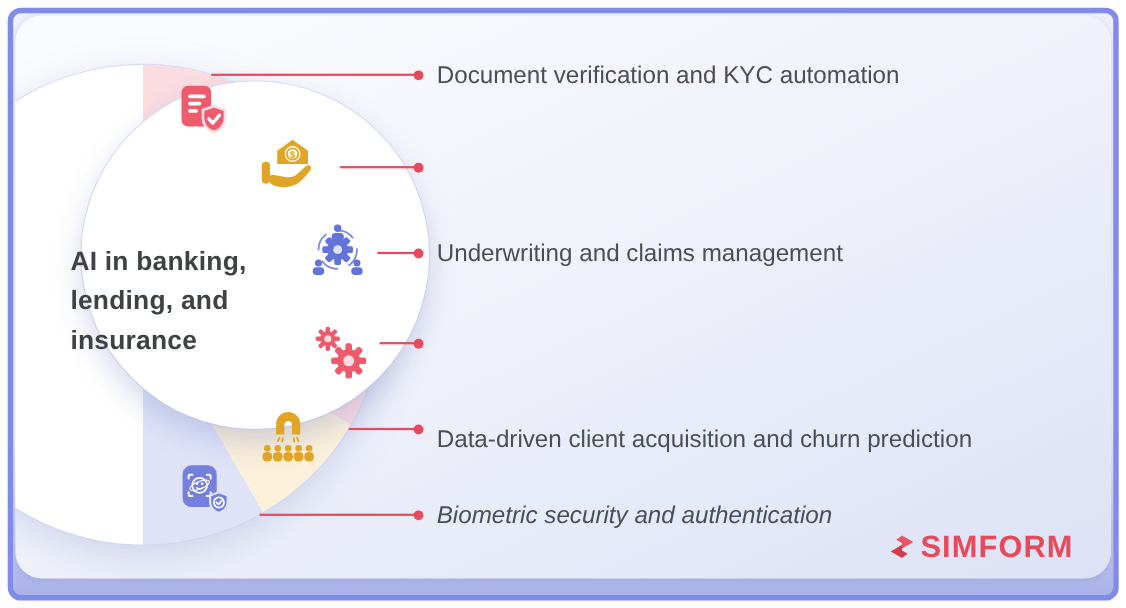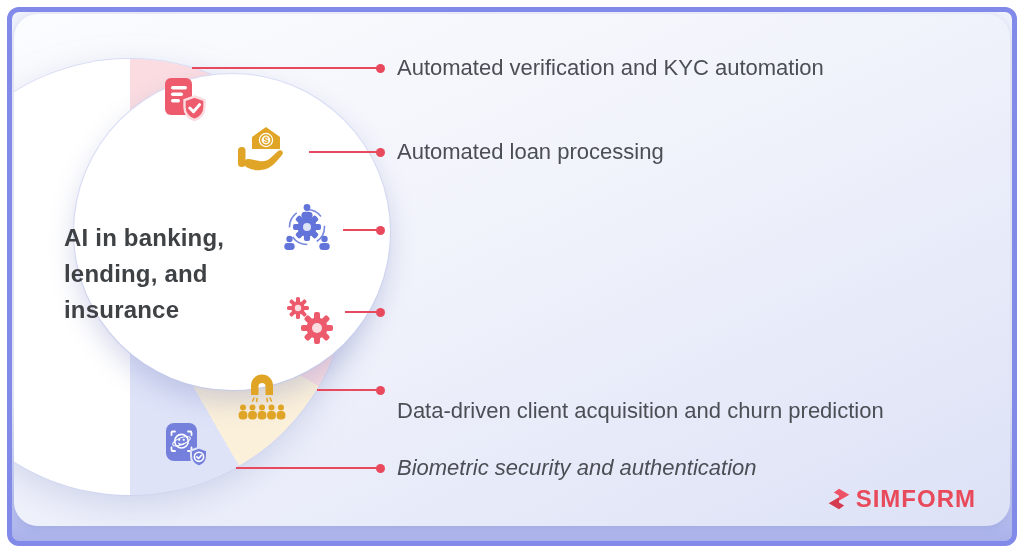--- a/index.html
+++ b/index.html
@@ -47,26 +47,26 @@
   .connector{position:absolute;height:2px;background:#e8495c;}
   .dot{position:absolute;left:362px;width:9px;height:9px;border-radius:50%;background:#e8495c;}
   .item-label{
     position:absolute;left:383px;font-size:22px;line-height:26px;color:#4b4e54;
     white-space:nowrap;
   }
   .c1{top:53px;left:178px;width:186px;} .c2{top:137px;left:295px;width:69px;}
   .c3{top:215px;left:329px;width:35px;} .c4{top:297px;left:331px;width:33px;}
   .c5{top:375px;left:303px;width:61px;} .c6{top:453px;left:222px;width:142px;}
   .p1{top:50px;} .p2{top:134px;} .p3{top:212px;} .p4{top:294px;} .p5{top:372px;} .p6{top:450px;}
-  .t1{top:41px;} .t2{top:125px;} .t3{top:203px;} .t4{top:285px;} .t5{top:384px;text-align:center;} .t6{top:441px;font-style:italic;}
+  .t1{top:41px;} .t2{top:125px;} .t3{top:203px;} .t4{top:285px;} .t5{top:372px;text-align:center;} .t6{top:441px;font-style:italic;}
   .logo{
     position:absolute;right:34px;bottom:13px;display:flex;align-items:center;gap:5px;
   }
   .logo-text{
-    font-size:24px;font-weight:bold;color:#e84a5b;letter-spacing:1px;
+    font-size:28px;font-weight:bold;color:#e84a5b;letter-spacing:1px;
   }
 </style>
 </head>
 <body>
 
 <div class="frame">
   <div class="card">
 
     <div class="donut"></div>
     <div class="inner-circle"></div>
@@ -166,28 +166,28 @@
       <circle cx="20.2" cy="21.8" r="1.1" fill="#fff"></circle>
       <circle cx="24.8" cy="21.8" r="1.1" fill="#fff"></circle>
       <path d="M19.9 25.4 Q22.5 27.8 25.1 25.4" fill="none" stroke="#fff" stroke-width="1.4" stroke-linecap="round"></path>
       <path d="M40 29.5 L48 32.5 V38 C48 43.5 44.5 46.8 40 48.5 C35.5 46.8 32 43.5 32 38 V32.5 Z" fill="#7580dd" stroke="#dee3f8" stroke-width="2"></path>
       <circle cx="40" cy="38.8" r="4.6" fill="none" stroke="#fff" stroke-width="1.6"></circle>
       <polyline points="37.9,38.8 39.6,40.5 42.4,37.3" fill="none" stroke="#fff" stroke-width="1.7" stroke-linecap="round" stroke-linejoin="round"></polyline>
     </svg>
 
     <div class="connector c1"></div>
     <div class="dot p1"></div>
-    <div class="item-label t1">Automated verification and KYC automation</div>
+    <div class="item-label t1">Document verification and KYC automation</div>
 
     <div class="connector c2"></div>
     <div class="dot p2"></div>
-    <div class="item-label t2">Automated loan processing</div>
 
     <div class="connector c3"></div>
     <div class="dot p3"></div>
+    <div class="item-label t3">Underwriting and claims management</div>
 
     <div class="connector c4"></div>
     <div class="dot p4"></div>
 
     <div class="connector c5"></div>
     <div class="dot p5"></div>
     <div class="item-label t5">Data-driven client acquisition and churn prediction</div>
 
     <div class="connector c6"></div>
     <div class="dot p6"></div>

